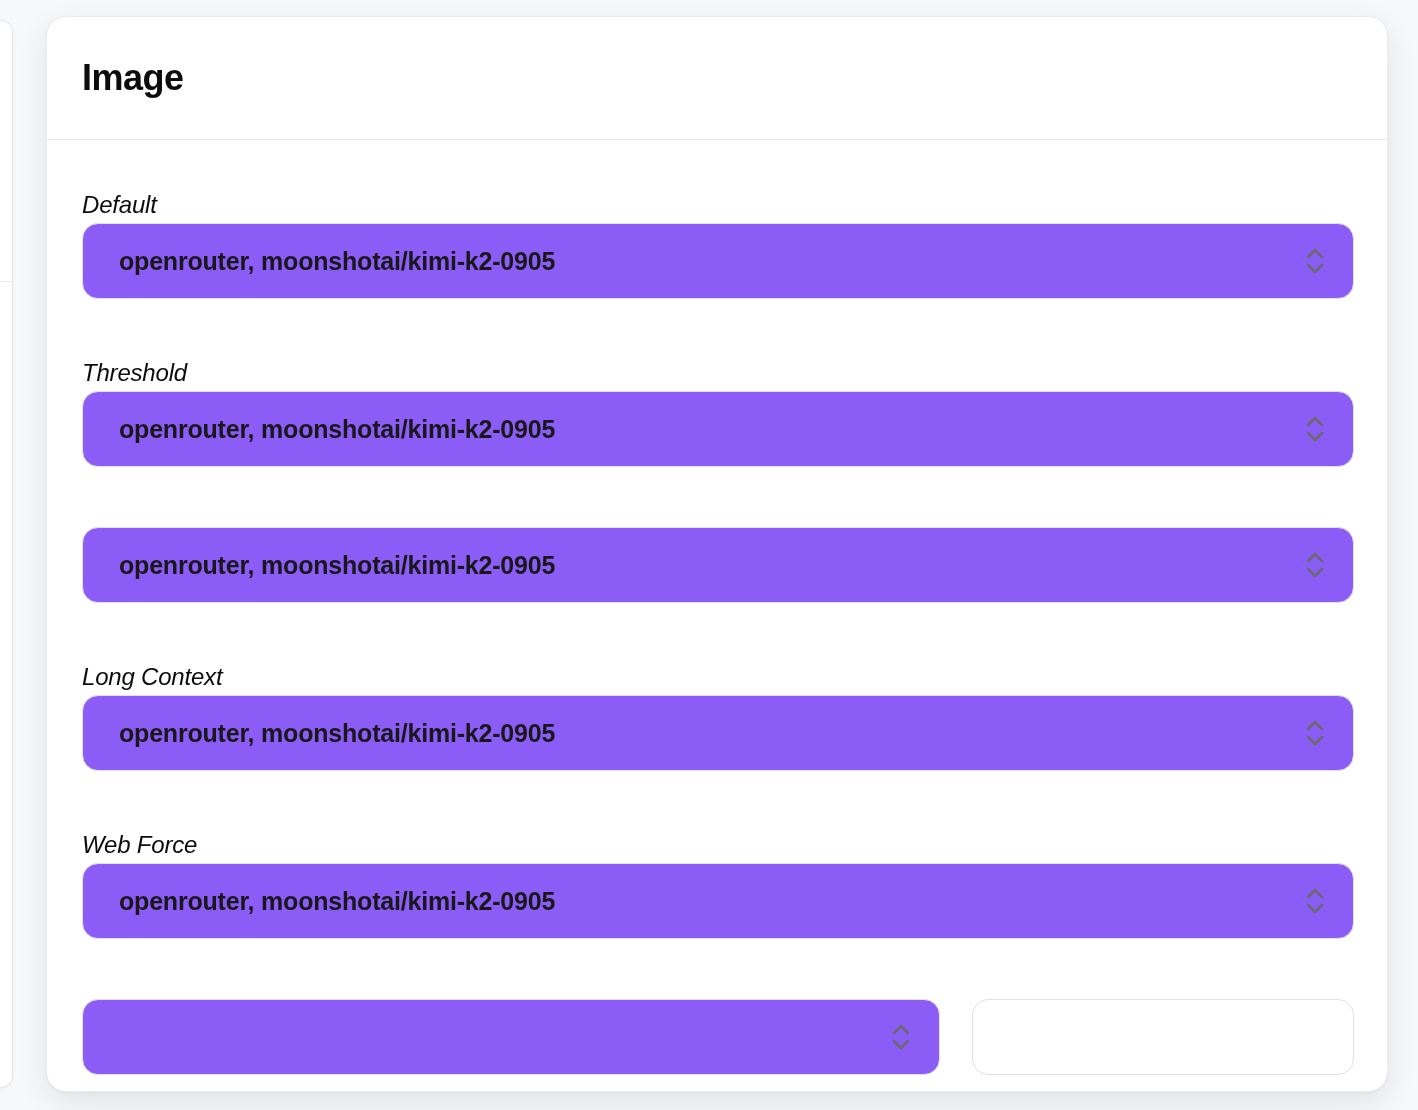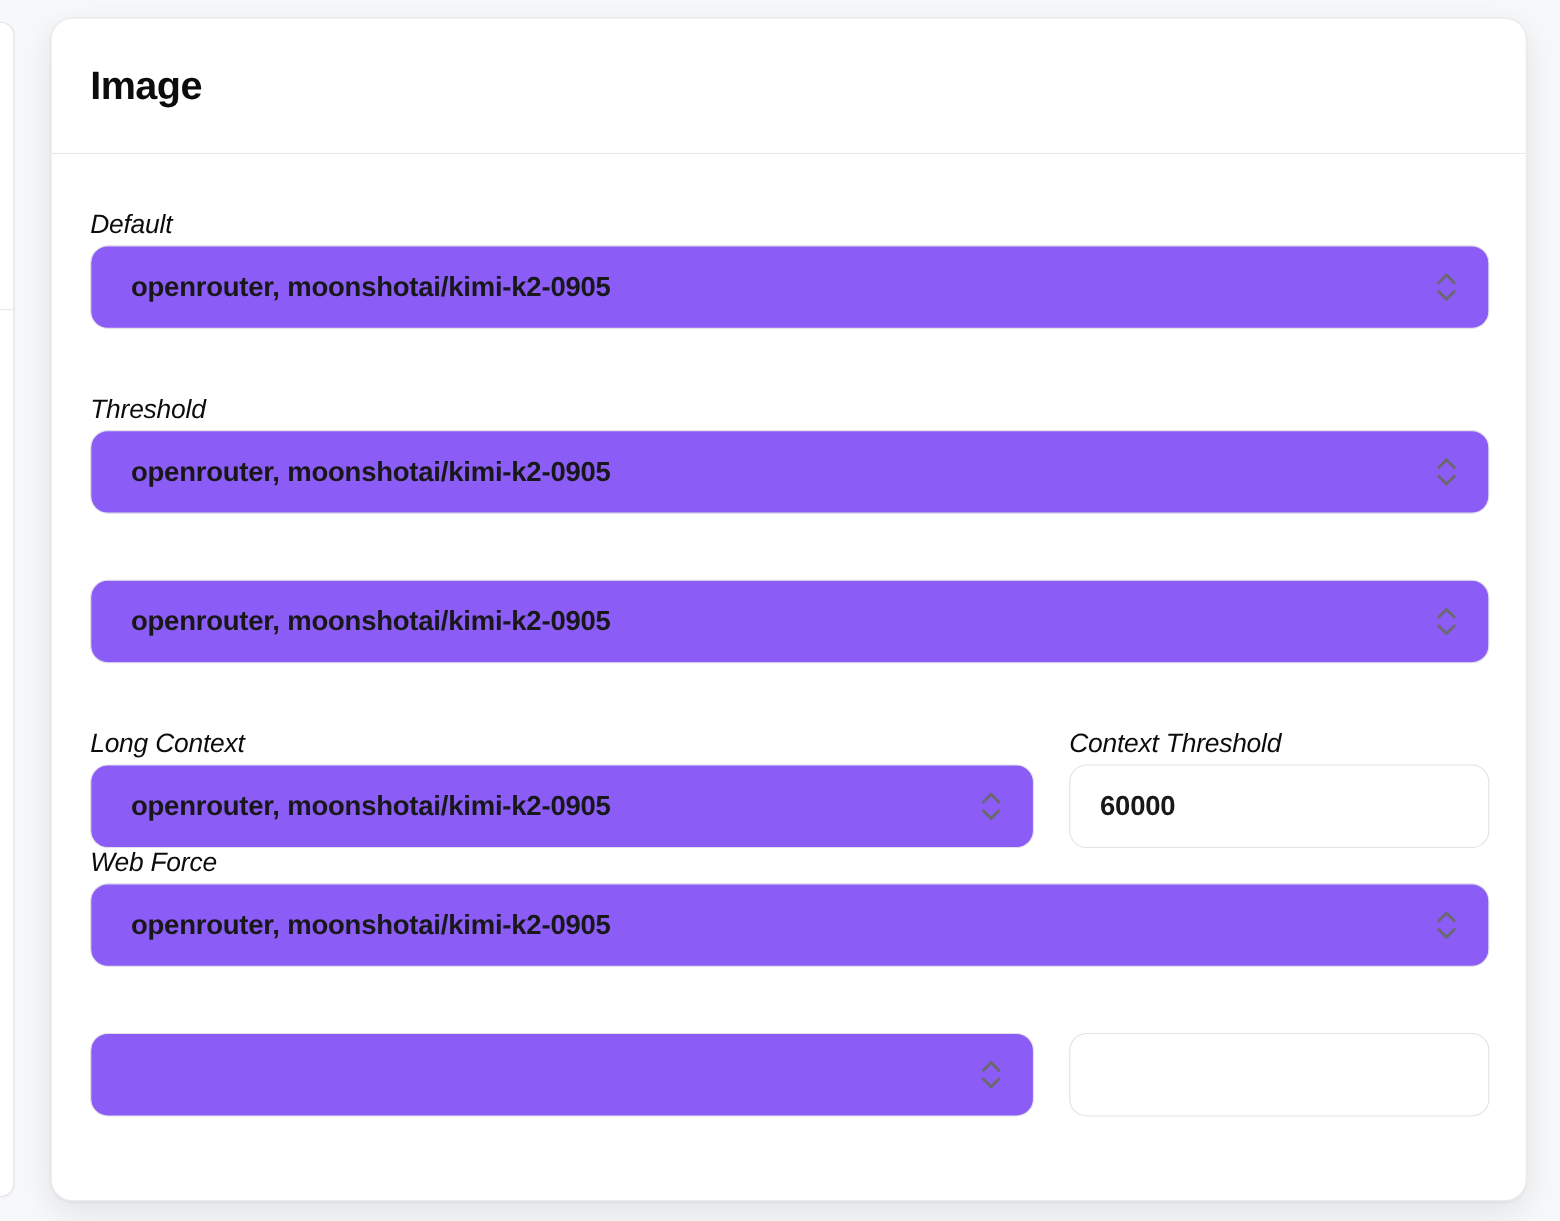--- a/index.html
+++ b/index.html
@@ -55,20 +55,21 @@
   }
 
   .card-body {
     padding: 51px 33px 0 35px;
   }
 
   .field { margin-bottom: 60px; }
   .field-row {
     display: flex;
     gap: 32px;
+    margin-bottom: 60px;
   }
   .field-row .col-main { flex: 1 1 0; min-width: 0; }
   .field-row .col-side { width: 382px; flex: 0 0 382px; }
 
   .field-label {
     display: block;
     font-size: 24px;
     line-height: 28px;
     font-weight: 500;
     letter-spacing: -0.2px;
@@ -178,24 +179,20 @@
         <div class="select-box">
           <span class="select-value">openrouter, moonshotai/kimi-k2-0905</span>
           <span class="select-chevron">
             <svg width="22" height="30" viewBox="0 0 22 30" fill="none" stroke="currentColor" stroke-width="2.6" stroke-linecap="round" stroke-linejoin="round">
               <path d="M4 11 L11 4 L18 11"></path>
               <path d="M4 19 L11 26 L18 19"></path>
             </svg>
           </span>
         </div>
       </div>
-      <div class="col-side">
-        <label class="field-label">Context Threshold</label>
-        <input class="text-input" type="text" value="60000" style="">
-      </div>
     </div>
 
     <div class="field">
       <label class="field-label">Web Force</label>
       <div class="select-box">
         <span class="select-value">openrouter, moonshotai/kimi-k2-0905</span>
         <span class="select-chevron">
           <svg width="22" height="30" viewBox="0 0 22 30" fill="none" stroke="currentColor" stroke-width="2.6" stroke-linecap="round" stroke-linejoin="round">
             <path d="M4 11 L11 4 L18 11"></path>
             <path d="M4 19 L11 26 L18 19"></path>

